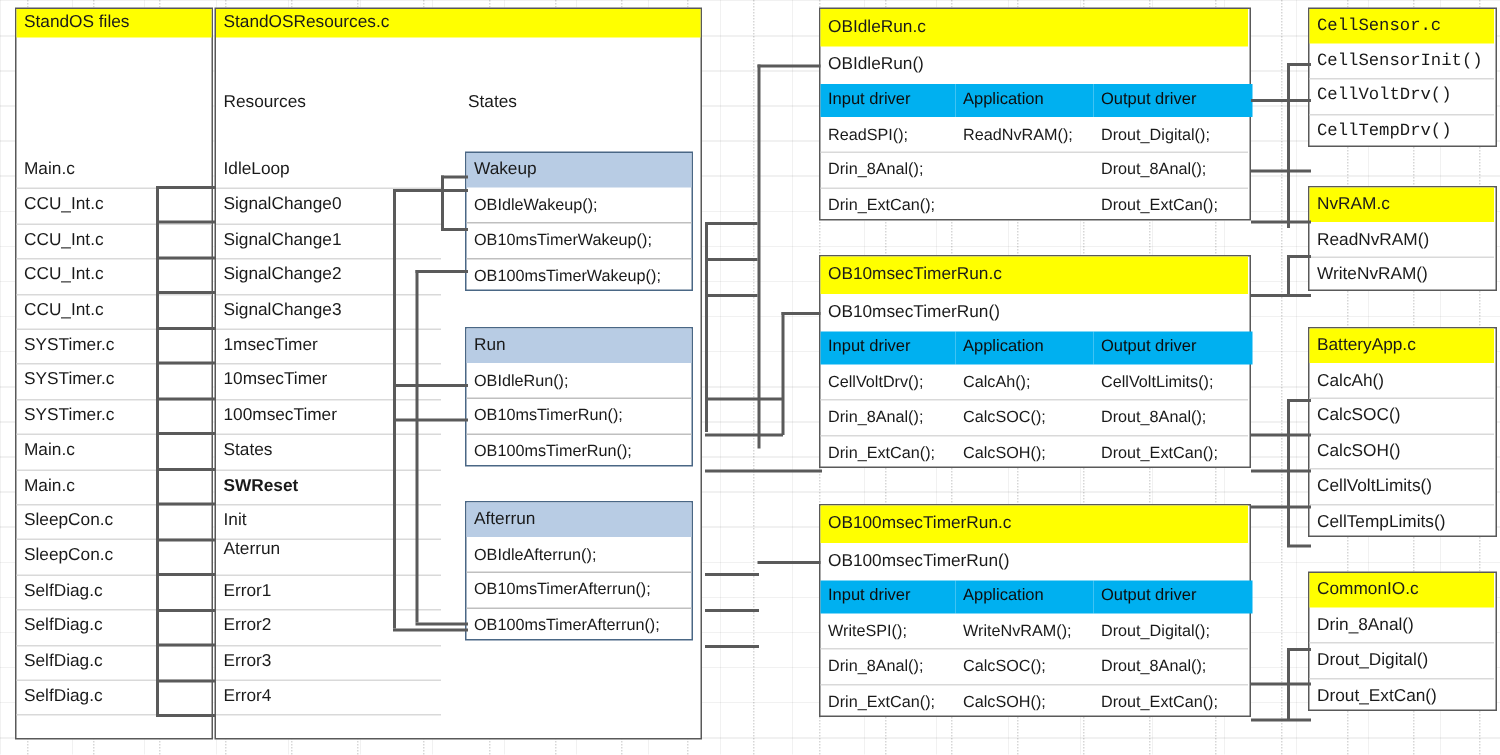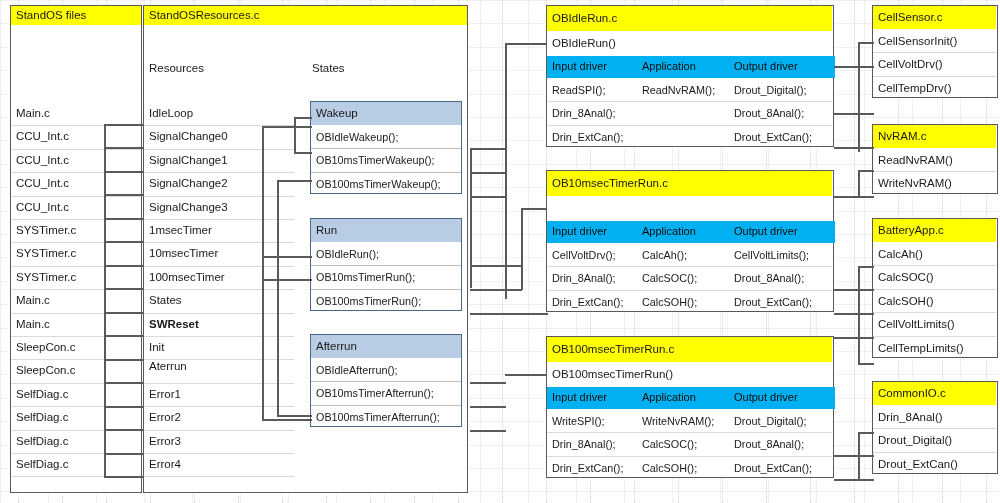--- a/index.html
+++ b/index.html
@@ -203,20 +203,21 @@
       <div class="cell cell-sm" style="position:absolute;left:0px;top:95.4px;width:90px;height:23.4px;line-height:20px;">Drin_8Anal();</div>
       <div class="cell cell-sm" style="position:absolute;left:90px;top:95.4px;width:92px;height:23.4px;line-height:20px;"></div>
       <div class="cell cell-sm" style="position:absolute;left:182px;top:95.4px;width:106px;height:23.4px;line-height:20px;">Drout_8Anal();</div>
       <div style="position:absolute;left:0;top:118.80000000000001px;width:285px;height:0;border-bottom:1px solid #d9d9d9;"></div>
       <div class="cell cell-sm" style="position:absolute;left:0px;top:118.8px;width:90px;height:23.4px;line-height:20px;">Drin_ExtCan();</div>
       <div class="cell cell-sm" style="position:absolute;left:90px;top:118.8px;width:92px;height:23.4px;line-height:20px;"></div>
       <div class="cell cell-sm" style="position:absolute;left:182px;top:118.8px;width:106px;height:23.4px;line-height:20px;">Drout_ExtCan();</div>
     </div>
     <div class="box" style="left:546px;top:170px;width:288px;height:142.2px;">
       <div class="hdr-yellow" style="position:absolute;left:0;top:0;width:285px;height:25px;line-height:21px;">OB10msecTimerRun.c</div>
+      <div class="cell" style="position:absolute;left:0;top:25px;width:285px;height:25px;line-height:21px;">OB10msecTimerRun()</div>
       <div class="hdr-cyan" style="position:absolute;left:0px;top:50px;width:90px;height:22px;line-height:20px;padding-left:5px;">Input driver</div>
       <div class="hdr-cyan" style="position:absolute;left:90px;top:50px;width:92px;height:22px;line-height:20px;padding-left:5px;">Application</div>
       <div class="hdr-cyan" style="position:absolute;left:182px;top:50px;width:106px;height:22px;line-height:20px;padding-left:5px;">Output driver</div>
       <div class="cell cell-sm" style="position:absolute;left:0px;top:72px;width:90px;height:23.4px;line-height:20px;">CellVoltDrv();</div>
       <div class="cell cell-sm" style="position:absolute;left:90px;top:72px;width:92px;height:23.4px;line-height:20px;">CalcAh();</div>
       <div class="cell cell-sm" style="position:absolute;left:182px;top:72px;width:106px;height:23.4px;line-height:20px;">CellVoltLimits();</div>
       <div style="position:absolute;left:0;top:95.4px;width:285px;height:0;border-bottom:1px solid #d9d9d9;"></div>
       <div class="cell cell-sm" style="position:absolute;left:0px;top:95.4px;width:90px;height:23.4px;line-height:20px;">Drin_8Anal();</div>
       <div class="cell cell-sm" style="position:absolute;left:90px;top:95.4px;width:92px;height:23.4px;line-height:20px;">CalcSOC();</div>
       <div class="cell cell-sm" style="position:absolute;left:182px;top:95.4px;width:106px;height:23.4px;line-height:20px;">Drout_8Anal();</div>
@@ -236,21 +237,21 @@
       <div class="cell cell-sm" style="position:absolute;left:182px;top:72px;width:106px;height:23.4px;line-height:20px;">Drout_Digital();</div>
       <div style="position:absolute;left:0;top:95.4px;width:285px;height:0;border-bottom:1px solid #d9d9d9;"></div>
       <div class="cell cell-sm" style="position:absolute;left:0px;top:95.4px;width:90px;height:23.4px;line-height:20px;">Drin_8Anal();</div>
       <div class="cell cell-sm" style="position:absolute;left:90px;top:95.4px;width:92px;height:23.4px;line-height:20px;">CalcSOC();</div>
       <div class="cell cell-sm" style="position:absolute;left:182px;top:95.4px;width:106px;height:23.4px;line-height:20px;">Drout_8Anal();</div>
       <div style="position:absolute;left:0;top:118.80000000000001px;width:285px;height:0;border-bottom:1px solid #d9d9d9;"></div>
       <div class="cell cell-sm" style="position:absolute;left:0px;top:118.8px;width:90px;height:23.4px;line-height:20px;">Drin_ExtCan();</div>
       <div class="cell cell-sm" style="position:absolute;left:90px;top:118.8px;width:92px;height:23.4px;line-height:20px;">CalcSOH();</div>
       <div class="cell cell-sm" style="position:absolute;left:182px;top:118.8px;width:106px;height:23.4px;line-height:20px;">Drout_ExtCan();</div>
     </div>
-    <div class="box" style="left:872px;top:5px;width:126px;height:93.19999999999999px;">
+    <div class="box" style="left:872px;top:5px;width:126px;height:93.19999999999999px;font-family:Liberation Mono, monospace;">
       <div class="hdr-yellow" style="position:absolute;left:0;top:0;width:123px;height:23px;line-height:19px;">CellSensor.c</div>
       <div class="cell" style="position:absolute;left:0;top:23px;width:123px;height:23.4px;line-height:20px;">CellSensorInit()</div>
       <div style="position:absolute;left:0;top:46.4px;width:123px;height:0;border-bottom:1px solid #d9d9d9;"></div>
       <div class="cell" style="position:absolute;left:0;top:46.4px;width:123px;height:23.4px;line-height:20px;">CellVoltDrv()</div>
       <div style="position:absolute;left:0;top:69.8px;width:123px;height:0;border-bottom:1px solid #d9d9d9;"></div>
       <div class="cell" style="position:absolute;left:0;top:69.8px;width:123px;height:23.4px;line-height:20px;">CellTempDrv()</div>
     </div>
     <div class="box" style="left:872px;top:124px;width:126px;height:69.8px;">
       <div class="hdr-yellow" style="position:absolute;left:0;top:0;width:123px;height:23px;line-height:19px;">NvRAM.c</div>
       <div class="cell" style="position:absolute;left:0;top:23px;width:123px;height:23.4px;line-height:20px;">ReadNvRAM()</div>

